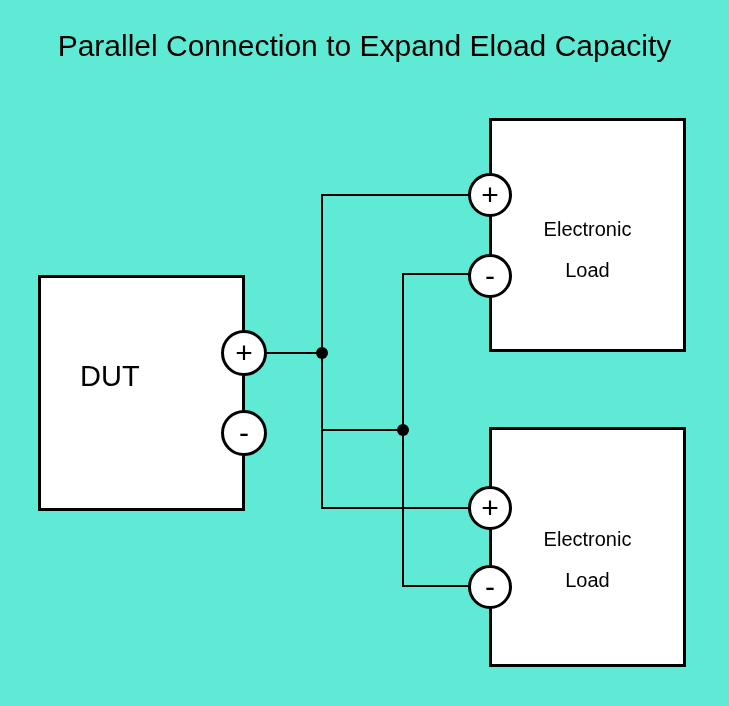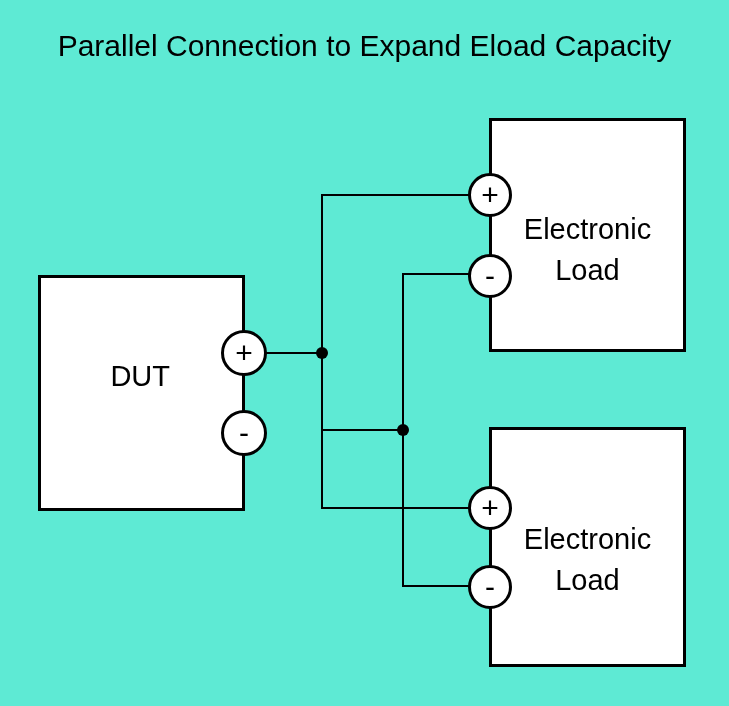--- a/index.html
+++ b/index.html
@@ -82,30 +82,30 @@
   #e1-terminal-plus   { left: 468px; top: 173px; }
   #e1-terminal-minus  { left: 468px; top: 254px; }
   #e2-terminal-plus   { left: 468px; top: 486px; }
   #e2-terminal-minus  { left: 468px; top: 565px; }
 
   #dut-label {
     position: absolute;
     left: 80px;
     top: 359px;
     width: 90px;
-    text-align: right;
+    text-align: left;
     font-size: 29px;
     line-height: 34px;
   }
   .eload-label {
     position: absolute;
     left: 489px;
     width: 197px;
     text-align: center;
-    font-size: 29px;
+    font-size: 20px;
     line-height: 41px;
   }
   #eload1-label { top: 209px; }
   #eload2-label { top: 519px; }
   .eload-label span { display: block; }
 </style>
 </head>
 <body>
 
 <div id="canvas">

